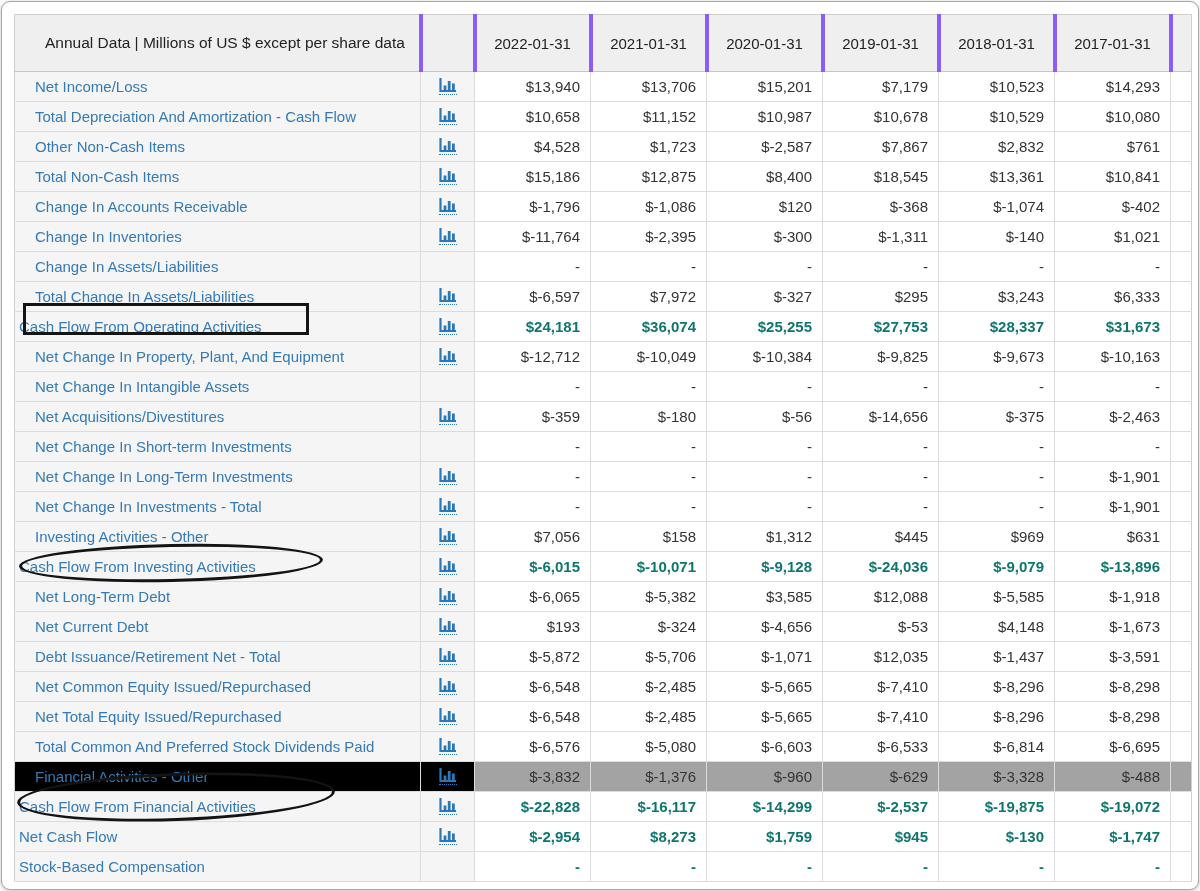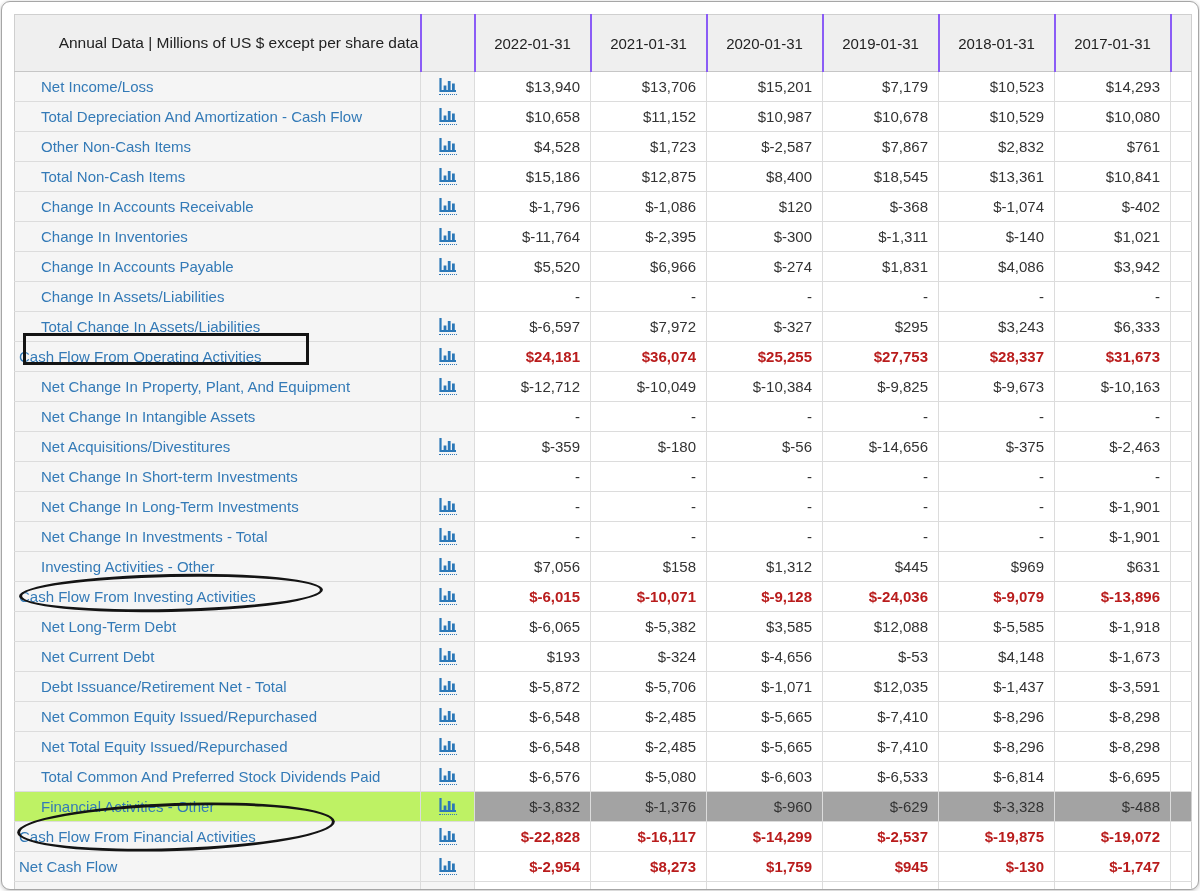--- a/index.html
+++ b/index.html
@@ -3,34 +3,34 @@
 <meta charset="utf-8">
 <style>
   html,body{margin:0;padding:0;width:1200px;height:891px;background:#fff;
     font-family:"Liberation Sans",sans-serif;overflow:hidden;}
   .frame{position:absolute;inset:1px;border:1px solid #a6a6a6;border-radius:9px;
     box-shadow:0 1px 4px rgba(0,0,0,.25);background:#fff;overflow:hidden;}
   table{position:absolute;left:12px;top:12px;width:1178px;border-collapse:collapse;
     table-layout:fixed;border:1px solid #cfcfcf;}
   thead th{height:54px;background:#efefef;border-bottom:1px solid #c6c6c6;
     font-weight:normal;font-size:15px;color:#222;vertical-align:middle;}
-  th.h-label{text-align:right;padding-left:30px;font-size:15.5px;}
-  th.h-icon,th.h-year,th.h-sliver{border-left:2px solid #8b5cf6;}
+  th.h-label{text-align:left;padding-left:30px;font-size:15.5px;}
+  th.h-icon,th.h-year,th.h-sliver{border-left:4px solid #8b5cf6;}
   th.h-year{text-align:center;}
   tbody td{height:27px;border-bottom:1px solid #dcdcdc;font-size:15px;
     vertical-align:middle;overflow:visible;}
-  td.label{background:#f5f5f5;color:#337ab7;padding-left:26px;position:relative;
+  td.label{background:#f5f5f5;color:#337ab7;padding-left:20px;position:relative;
     white-space:nowrap;}
   td.icon{background:#f5f5f5;text-align:center;border-left:1px solid #dcdcdc;}
   td.val{background:#fff;text-align:right;padding-right:10px;color:#333;
     border-left:1px solid #dcdcdc;font-variant-numeric:tabular-nums;}
   td.sliver{background:#fff;border-left:1px solid #dcdcdc;}
   tr.bold td.label{padding-left:4px;font-weight:normal;}
-  tr.bold td.val{font-weight:bold;color:#b91c1c;}
-  tr.hl td.label,tr.hl td.icon{background:#bef264;}
+  tr.bold td.val{font-weight:bold;color:#0f766e;}
+  tr.hl td.label,tr.hl td.icon{background:#000000;}
   tr.hl td.val,tr.hl td.sliver{background:#a3a3a3;}
   a.label-link{color:#337ab7;text-decoration:none;cursor:pointer;}
   a.chart-link{display:inline-block;line-height:0;padding-bottom:1px;
     border-bottom:1px dotted #337ab7;cursor:pointer;}
   a.chart-link svg{display:inline-block;}
   
   .ann{position:absolute;pointer-events:none;z-index:4;border:3px solid #141414;}
   .ann-box{left:8px;top:-9px;width:280px;height:26px;}
   .ann-ellipse-a{left:4px;top:-8px;width:298px;height:32px;border-radius:50%;
     transform:rotate(-1.2deg);}
@@ -158,36 +158,20 @@
               </svg></a></td>
           <td class="val">$-11,764</td>
           <td class="val">$-2,395</td>
           <td class="val">$-300</td>
           <td class="val">$-1,311</td>
           <td class="val">$-140</td>
           <td class="val">$1,021</td>
           <td class="sliver"></td>
         </tr>
         <tr class="">
-          <td class="label"><a class="label-link">Change In Accounts Payable</a></td>
-          <td class="icon"><a class="chart-link"><svg width="18" height="15" viewBox="0 0 18 15" fill="none">
-                <path d="M1.5 0 V13 H17" stroke="#2b78b8" stroke-width="2.2"></path>
-                <rect x="4.6" y="7.5" width="2.8" height="5.5" fill="#2b78b8"></rect>
-                <rect x="8.8" y="3" width="2.8" height="10" fill="#2b78b8"></rect>
-                <rect x="13" y="5.5" width="2.8" height="7.5" fill="#2b78b8"></rect>
-              </svg></a></td>
-          <td class="val">$5,520</td>
-          <td class="val">$6,966</td>
-          <td class="val">$-274</td>
-          <td class="val">$1,831</td>
-          <td class="val">$4,086</td>
-          <td class="val">$3,942</td>
-          <td class="sliver"></td>
-        </tr>
-        <tr class="">
           <td class="label"><a class="label-link">Change In Assets/Liabilities</a></td>
           <td class="icon"></td>
           <td class="val">-</td>
           <td class="val">-</td>
           <td class="val">-</td>
           <td class="val">-</td>
           <td class="val">-</td>
           <td class="val">-</td>
           <td class="sliver"></td>
         </tr>

